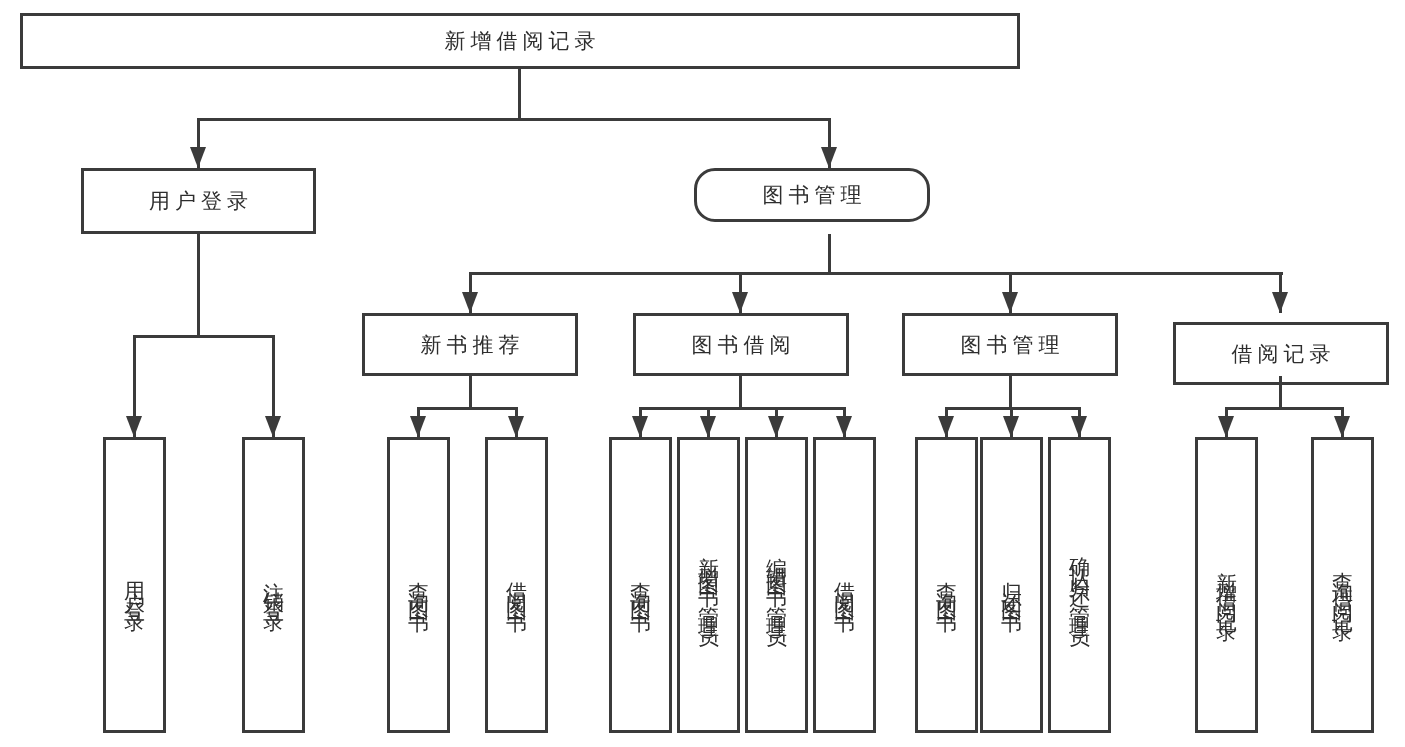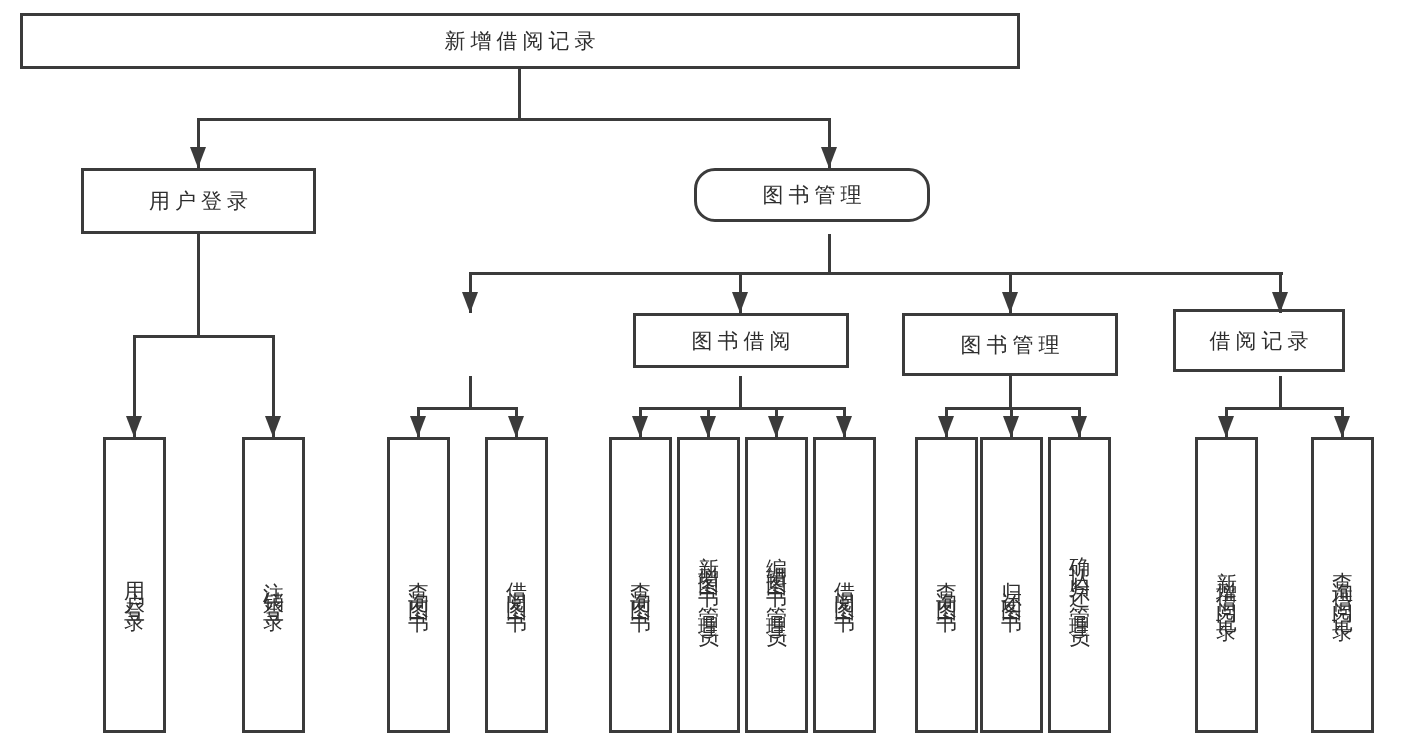--- a/index.html
+++ b/index.html
@@ -49,30 +49,33 @@
   </div>
 
   <div class="box" style="left:81px;top:168px;width:235px;height:66px;">
     <span class="hlabel">用户登录</span>
   </div>
 
   <div class="box" style="left:694px;top:168px;width:236px;height:54px;border-radius:21px;">
     <span class="hlabel">图书管理</span>
   </div>
 
+  <div class="box" style="left:362px;top:313px;width:216px;height:63px;">
+    <span class="hlabel">新书推荐</span>
+  </div>
 
-  <div class="box" style="left:633px;top:313px;width:216px;height:55px;">
+  <div class="box" style="left:633px;top:313px;width:216px;height:63px;">
     <span class="hlabel">图书借阅</span>
   </div>
 
   <div class="box" style="left:902px;top:313px;width:216px;height:63px;">
     <span class="hlabel">图书管理</span>
   </div>
 
-  <div class="box" style="left:1173px;top:309px;width:172px;height:63px;">
+  <div class="box" style="left:1173px;top:322px;width:216px;height:63px;">
     <span class="hlabel">借阅记录</span>
   </div>
 
   <div class="box" style="left:103px;top:437px;width:63px;height:296px;">
     <span class="vlabel">用户登录</span>
   </div>
   <div class="box" style="left:242px;top:437px;width:63px;height:296px;">
     <span class="vlabel">注销登录</span>
   </div>
 

